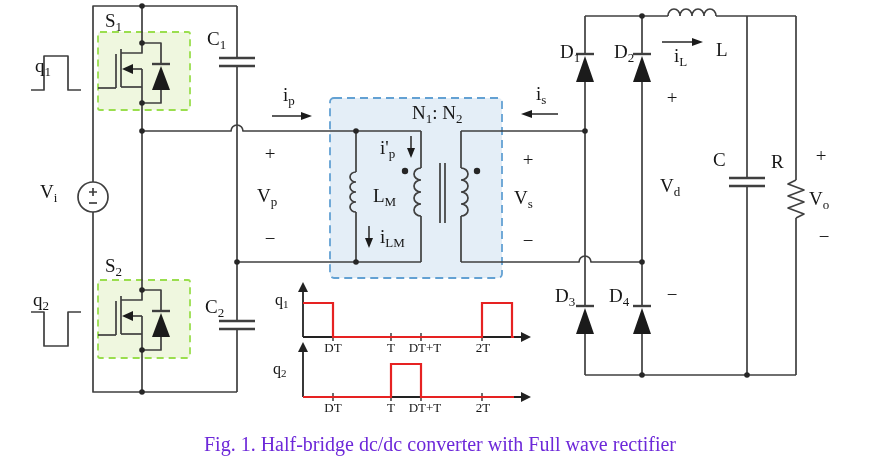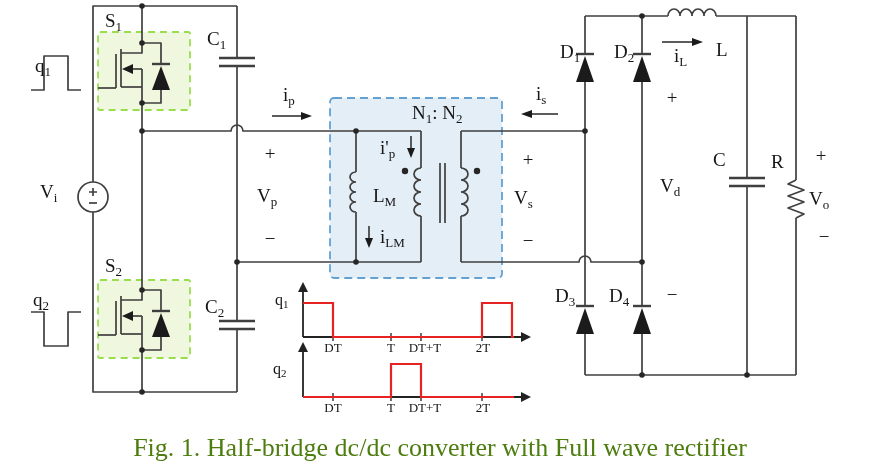--- a/index.html
+++ b/index.html
@@ -16,21 +16,21 @@
   .coil{stroke:var(--wire,#3f3f3f);stroke-width:1.7;fill:none;}
   .blk{fill:#1b1b1b;stroke:none;}
   .dot{fill:#262626;stroke:none;}
   .axis{stroke:#222;stroke-width:1.8;fill:none;}
   .axis-head{fill:#222;stroke:none;}
   .tickline{stroke:#222;stroke-width:1.3;fill:none;}
   .red{stroke:var(--wf,#e62222);stroke-width:2.2;fill:none;stroke-linejoin:miter;}
   .greenbox{fill:var(--gfill,#eff7df);stroke:var(--gbord,#9ade4e);stroke-width:1.8;stroke-dasharray:7 5;}
   .bluebox{fill:var(--bfill,#e4eef7);stroke:var(--bbord,#63a1d3);stroke-width:1.8;stroke-dasharray:8 5;}
   #caption{position:absolute;left:0;right:0;top:433px;text-align:center;
-           font-size:26px;color:#4d7c0f;}
+           font-size:20px;color:#6d28d9;}
 </style>
 </head>
 <body>
 
 <div id="stage">
 <svg width="880" height="430" viewBox="0 0 880 430">
 
   <defs>
     <g id="mosfet">
       <path class="w" d="M142,43 V53 H121"></path>

